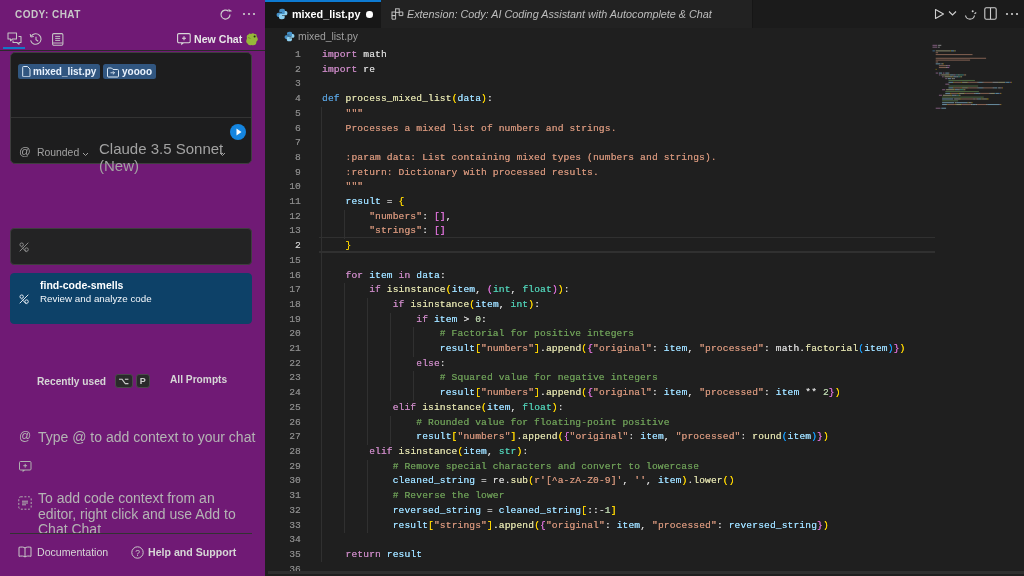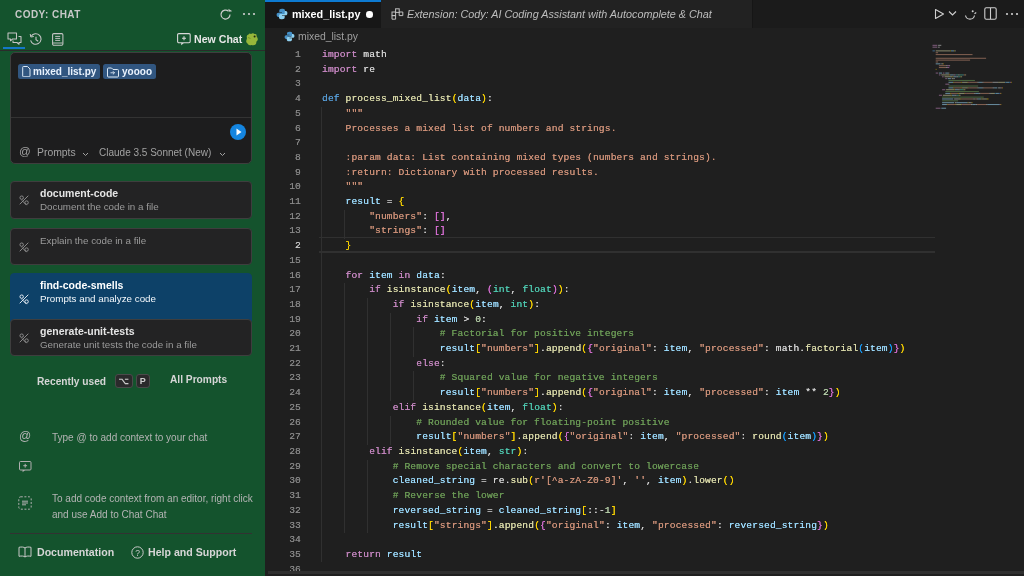--- a/index.html
+++ b/index.html
@@ -1,28 +1,28 @@
 <!DOCTYPE html>
 <html><head><meta charset="utf-8">
 <style>
 *{margin:0;padding:0;box-sizing:border-box;border:0 solid transparent}
 html,body{width:1024px;height:576px;overflow:hidden;background:#1f1f1f;
  font-family:"Liberation Sans",sans-serif;-webkit-font-smoothing:antialiased}
 .abs{position:absolute}
-#side{position:absolute;left:0;top:0;width:265px;height:576px;background:#14532d;color:#ccc}
+#side{position:absolute;left:0;top:0;width:265px;height:576px;background:#701a75;color:#ccc}
 #ed{position:absolute;left:265px;top:0;width:759px;height:576px;background:#1f1f1f}
 pre{font-family:"Liberation Mono",monospace;font-size:9.64px;line-height:14.7px;white-space:pre;text-shadow:0 0 0.55px currentColor;letter-spacing:0.115px}
 .k{color:#C586C0}.d{color:#569CD6}.f{color:#DCDCAA}.s{color:#CE9178}.c{color:#6A9955}
 .v{color:#9CDCFE}.n{color:#B5CEA8}.t{color:#4EC9B0}.w{color:#D4D4D4}
 .g1{color:#FFD700}.g2{color:#DA70D6}.g3{color:#179FFF}
 .card{position:absolute;left:10px;width:242px;background:#232324;border:1px solid #3e3e3e;border-radius:4px;padding:5px 8px 5px 29px}
 .card .tt{font-size:10.5px;font-weight:700;color:#e4e4e4;line-height:13px}
 .card .st{font-size:9.8px;color:#9b9b9b;line-height:13px}
 .pico{position:absolute;left:6px;top:50%;margin-top:-7px;color:#8f8f8f;transform:scale(0.86)}
-.hint{position:absolute;left:52px;font-size:10px;color:#b4b4b4;line-height:15.5px}
+.hint{position:absolute;left:38px;font-size:14px;color:#b4b4b4;line-height:15.5px}
 .hico{position:absolute;left:18px;color:#b0b0b0}
 .key{display:inline-block;border:1px solid #4a4a4a;border-radius:3px;background:#2a2a2b;font-size:9px;color:#ccc;padding:0 3px;line-height:12px;vertical-align:1px}
 </style></head><body>
 
 <div id="side">
   <div class="abs" style="left:15px;top:8.5px;font-size:10px;font-weight:700;color:#c8c8c8;letter-spacing:.45px">CODY: CHAT</div>
 
   <div class="abs" style="left:219px;top:8px">
       <svg width="13" height="13" viewBox="0 0 13 13" style="display:block;">
         <path d="M11 6.5 a4.5 4.5 0 1 1 -1.4-3.2" stroke="#cccccc" stroke-width="1.2" fill="none"></path>
@@ -87,80 +87,55 @@
           <path d="M0.5 2 a1 1 0 0 1 1-1 h3 l1.5 1.5 h4.5 a1 1 0 0 1 1 1 v5.5 a1 1 0 0 1 -1 1 h-9 a1 1 0 0 1 -1-1z" stroke="#dce9f5" fill="none" stroke-width="1"></path>
           <path d="M3.5 5.8 h4 m-1.6-1.6 l1.6 1.6 -1.6 1.6" stroke="#dce9f5" fill="none" stroke-width="0.9"></path>
         </svg></div>
      <div class="abs" style="left:0;top:64px;width:240px;height:1px;background:#333"></div>
      <div class="abs" style="left:219px;top:71px;width:16px;height:16px;border-radius:50%;background:#1485e0">
         <svg width="8" height="8" viewBox="0 0 8 8" style="position:absolute;left:4.5px;top:4px">
           <path d="M1.5 0.5 l5 3.5 -5 3.5z" fill="#fff"></path>
         </svg>
       </div>
      <div class="abs" style="left:8px;top:92px;color:#a2a2a2;font-size:11.5px">@</div>
-     <div class="abs" style="left:26px;top:94px;font-size:10.4px;color:#a2a2a2">Prompts</div>
+     <div class="abs" style="left:26px;top:94px;font-size:10.4px;color:#a2a2a2">Rounded</div>
       <div class="abs" style="left:71px;top:98.5px">
         <svg width="7" height="5" viewBox="0 0 7 5" style="display:block;">
           <path d="M1 1 l2.5 2.5 2.5-2.5" stroke="#a2a2a2" fill="none" stroke-width="1"></path>
         </svg>
       </div>
-      <div class="abs" style="left:88px;top:94px;font-size:10px;color:#a2a2a2">Claude 3.5 Sonnet (New)</div>
+      <div class="abs" style="left:88px;top:87px;font-size:15px;color:#a2a2a2">Claude 3.5 Sonnet (New)</div>
       <div class="abs" style="left:208px;top:98.5px">
         <svg width="7" height="5" viewBox="0 0 7 5" style="display:block;">
           <path d="M1 1 l2.5 2.5 2.5-2.5" stroke="#a2a2a2" fill="none" stroke-width="1"></path>
         </svg>
       </div>
   </div>
 
-  <div class="card" style="top:181px;height:38px">
-      <span class="pico">
-        <svg width="14" height="14" viewBox="0 0 14 14" style="display:block;">
-          <path d="M2 12 L12 2" stroke="#8f8f8f" stroke-width="1.1"></path>
-          <path d="M4.5 7.5 L10 13" stroke="#8f8f8f" stroke-width="1.1"></path>
-          <circle cx="4.3" cy="4.3" r="2" stroke="#8f8f8f" fill="none" stroke-width="1.1"></circle>
-          <circle cx="10" cy="10" r="2" stroke="#8f8f8f" fill="none" stroke-width="1.1"></circle>
-        </svg>
-      </span>
-    <div class="tt">document-code</div>
-      <div class="st">Document the code in a file</div>
-    </div>
   <div class="card" style="top:228px;height:37px">
       <span class="pico">
         <svg width="14" height="14" viewBox="0 0 14 14" style="display:block;">
           <path d="M2 12 L12 2" stroke="#8f8f8f" stroke-width="1.1"></path>
           <path d="M4.5 7.5 L10 13" stroke="#8f8f8f" stroke-width="1.1"></path>
           <circle cx="4.3" cy="4.3" r="2" stroke="#8f8f8f" fill="none" stroke-width="1.1"></circle>
           <circle cx="10" cy="10" r="2" stroke="#8f8f8f" fill="none" stroke-width="1.1"></circle>
         </svg>
       </span>
-      <div class="st">Explain the code in a file</div>
     </div>
   <div class="card" style="top:273px;height:51px;background:#0d4168;border-color:#0d4168">
       <span class="pico" style="color:#fff">
         <svg width="14" height="14" viewBox="0 0 14 14" style="display:block;">
           <path d="M2 12 L12 2" stroke="#e8eef5" stroke-width="1.1"></path>
           <path d="M4.5 7.5 L10 13" stroke="#e8eef5" stroke-width="1.1"></path>
           <circle cx="4.3" cy="4.3" r="2" stroke="#e8eef5" fill="none" stroke-width="1.1"></circle>
           <circle cx="10" cy="10" r="2" stroke="#e8eef5" fill="none" stroke-width="1.1"></circle>
         </svg>
       </span>
     <div class="tt" style="color:#fff">find-code-smells</div>
-      <div class="st" style="color:#f4f8fc">Prompts and analyze code</div>
-    </div>
-  <div class="card" style="top:319px;height:37px">
-      <span class="pico">
-        <svg width="14" height="14" viewBox="0 0 14 14" style="display:block;">
-          <path d="M2 12 L12 2" stroke="#8f8f8f" stroke-width="1.1"></path>
-          <path d="M4.5 7.5 L10 13" stroke="#8f8f8f" stroke-width="1.1"></path>
-          <circle cx="4.3" cy="4.3" r="2" stroke="#8f8f8f" fill="none" stroke-width="1.1"></circle>
-          <circle cx="10" cy="10" r="2" stroke="#8f8f8f" fill="none" stroke-width="1.1"></circle>
-        </svg>
-      </span>
-    <div class="tt">generate-unit-tests</div>
-      <div class="st">Generate unit tests the code in a file</div>
+      <div class="st" style="color:#f4f8fc">Review and analyze code</div>
     </div>
 
   <div class="abs" style="left:37px;top:374px;font-size:10.2px;font-weight:700;color:#d6d6d6">Recently used&nbsp;&nbsp;
     <span class="key">⌥</span> <span class="key">P</span></div>
   <div class="abs" style="left:170px;top:374px;font-size:10.2px;font-weight:700;color:#d6d6d6">All Prompts</div>
 
   <div class="hico" style="left:19px;top:429px;font-size:12px;color:#b4b4b4">@</div>
   <div class="hint" style="top:430px">Type @ to add context to your chat</div>
   <div class="hico" style="left:19px;top:461px">
       <svg width="13" height="12" viewBox="0 0 13 12" style="display:block;">
@@ -176,21 +151,21 @@
       </svg>
     </div>
   <div class="hint" style="top:491px;width:208px">To add code context from an editor, right click and use Add to Chat Chat</div>
 
   <div class="abs" style="left:10px;top:533px;width:242px;height:1px;background:#323232"></div>
   <div class="abs" style="left:18px;top:546px;color:#c9c9c9">
       <svg width="14" height="12" viewBox="0 0 14 12" style="display:block;">
         <path d="M7 2 C5.8 0.9 3.5 0.8 1 1.3 v9 c2.5-0.5 4.8-0.4 6 0.7 c1.2-1.1 3.5-1.2 6-0.7 v-9 C10.5 0.8 8.2 0.9 7 2 z M7 2 v9" stroke="#c9c9c9" fill="none" stroke-width="1"></path>
       </svg>
     </div>
-  <div class="abs" style="left:37px;top:546px;font-size:10.6px;font-weight:700;color:#d6d6d6">Documentation</div>
+  <div class="abs" style="left:37px;top:546px;font-size:10.6px;font-weight:400;color:#d6d6d6">Documentation</div>
   <div class="abs" style="left:131px;top:546px;color:#c9c9c9">
       <svg width="13" height="13" viewBox="0 0 13 13" style="display:block;">
         <circle cx="6.5" cy="6.5" r="5.7" stroke="#c9c9c9" fill="none" stroke-width="1"></circle>
         <text x="4.3" y="9.5" font-size="8.5" fill="#c9c9c9" font-family="Liberation Sans">?</text>
       </svg>
     </div>
   <div class="abs" style="left:148px;top:546px;font-size:10.6px;font-weight:700;color:#d6d6d6">Help and Support</div>
 </div>
 
 <div id="ed">

